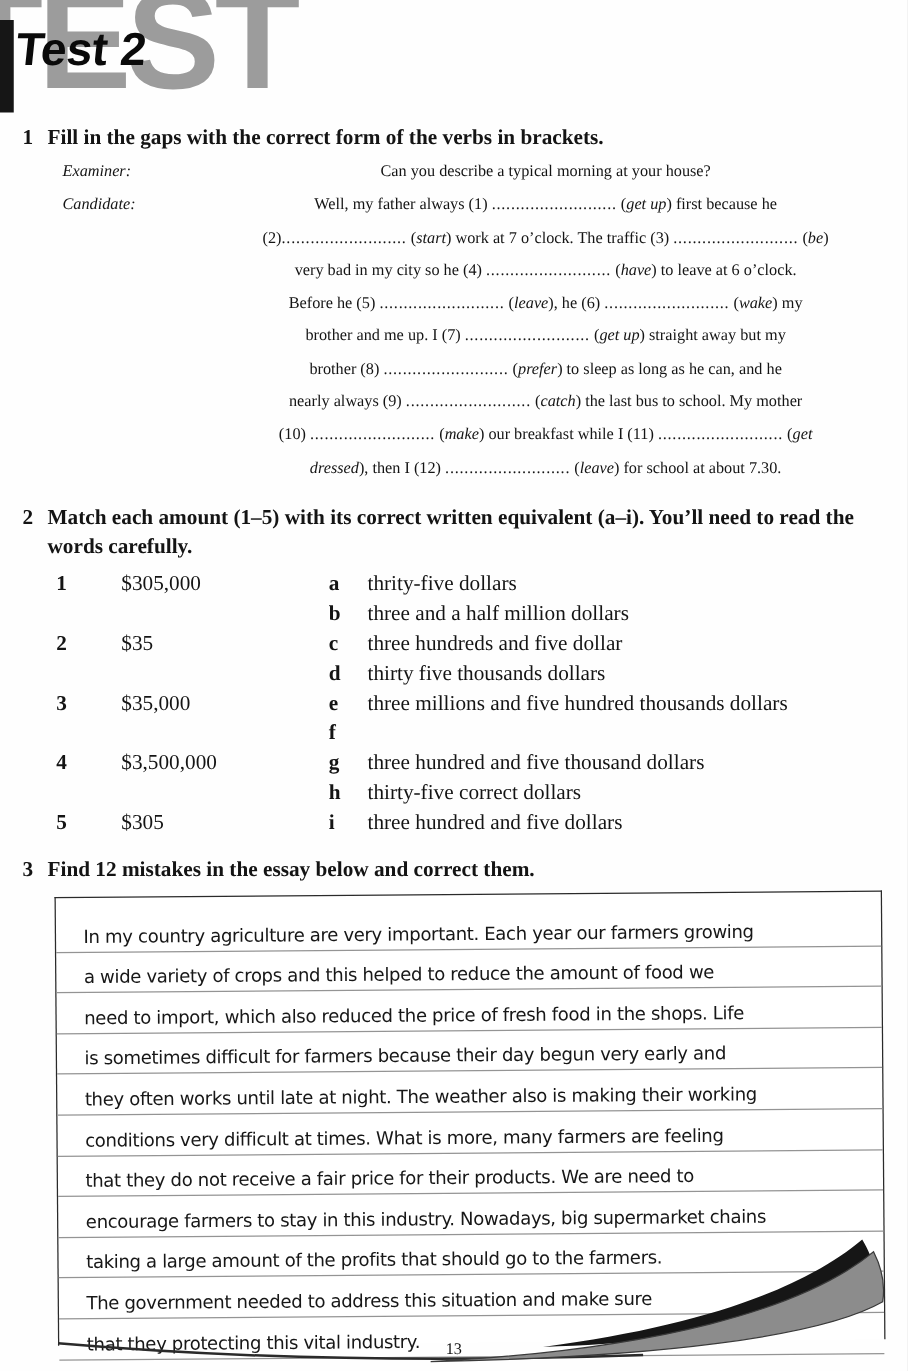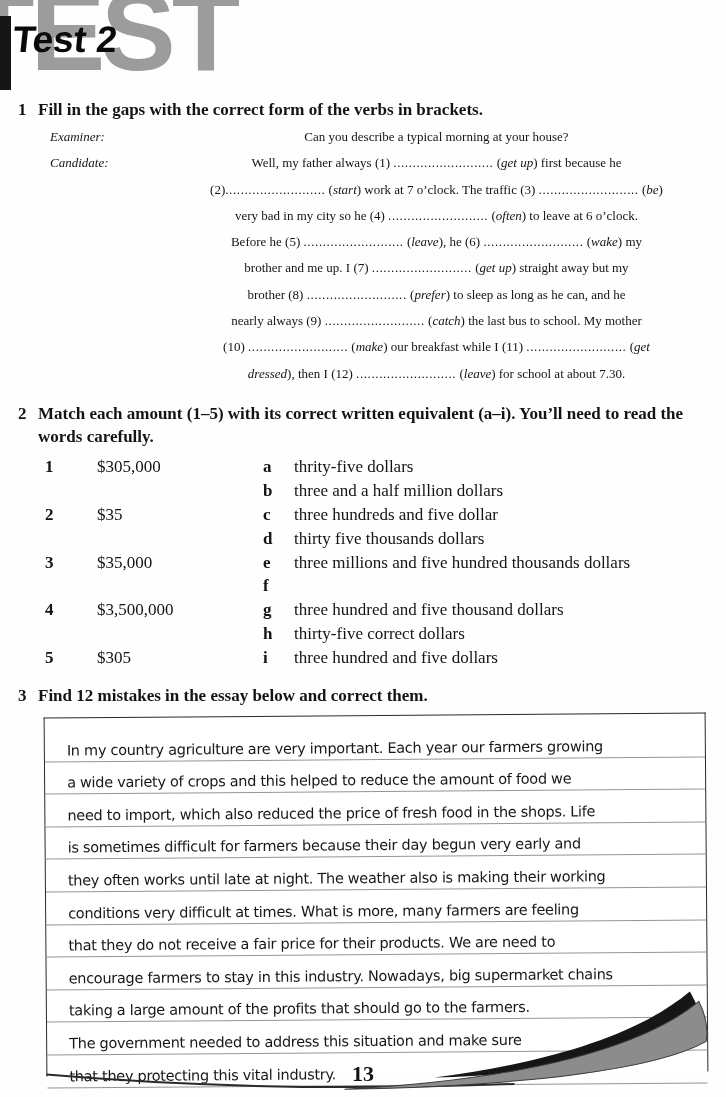--- a/index.html
+++ b/index.html
@@ -59,21 +59,21 @@
   .essay-line{height:31.6px;border-bottom:1px solid #949494;display:flex;align-items:flex-end;}
   .essay-text{
     padding:0 6px 3px 22px;white-space:nowrap;
     font-family:"DejaVu Sans",sans-serif;font-size:14.5px;letter-spacing:-0.3px;color:#171717;
   }
   .curl{position:absolute;left:-3px;top:276px;pointer-events:none;}
 
   
   .page-number{
     position:absolute;bottom:10px;left:0;right:0;text-align:center;
-    font-weight:bold;font-size:22px;
+    font-weight:normal;font-size:13px;
   }
 </style>
 </head>
 <body>
 
 <div class="page">
 
   <div class="header">
     <div class="watermark">TEST</div>
     <div class="edge-tab"></div>
@@ -90,21 +90,21 @@
           <div class="dlg-speaker">Examiner:</div>
           <div class="dlg-text">
             <div class="dlg-line"><span class="seg-text">Can you describe a typical morning at your house?</span></div>
           </div>
         </div>
         <div class="dlg-row">
           <div class="dlg-speaker">Candidate:</div>
           <div class="dlg-text">
             <div class="dlg-line"><span class="seg-text">Well, my father always (1) </span><span class="seg-gap">..........................</span><span class="seg-text"> (</span><span class="seg-verb">get up</span><span class="seg-text">) first because he</span></div>
             <div class="dlg-line"><span class="seg-text">(2)</span><span class="seg-gap">..........................</span><span class="seg-text"> (</span><span class="seg-verb">start</span><span class="seg-text">) work at 7 o’clock. The traffic (3) </span><span class="seg-gap">..........................</span><span class="seg-text"> (</span><span class="seg-verb">be</span><span class="seg-text">)</span></div>
-            <div class="dlg-line"><span class="seg-text">very bad in my city so he (4) </span><span class="seg-gap">..........................</span><span class="seg-text"> (</span><span class="seg-verb">often</span><span class="seg-text">) to leave at 6 o’clock.</span></div>
+            <div class="dlg-line"><span class="seg-text">very bad in my city so he (4) </span><span class="seg-gap">..........................</span><span class="seg-text"> (</span><span class="seg-verb">have</span><span class="seg-text">) to leave at 6 o’clock.</span></div>
             <div class="dlg-line"><span class="seg-text">Before he (5) </span><span class="seg-gap">..........................</span><span class="seg-text"> (</span><span class="seg-verb">leave</span><span class="seg-text">), he (6) </span><span class="seg-gap">..........................</span><span class="seg-text"> (</span><span class="seg-verb">wake</span><span class="seg-text">) my</span></div>
             <div class="dlg-line"><span class="seg-text">brother and me up. I (7) </span><span class="seg-gap">..........................</span><span class="seg-text"> (</span><span class="seg-verb">get up</span><span class="seg-text">) straight away but my</span></div>
             <div class="dlg-line"><span class="seg-text">brother (8) </span><span class="seg-gap">..........................</span><span class="seg-text"> (</span><span class="seg-verb">prefer</span><span class="seg-text">) to sleep as long as he can, and he</span></div>
             <div class="dlg-line"><span class="seg-text">nearly always (9) </span><span class="seg-gap">..........................</span><span class="seg-text"> (</span><span class="seg-verb">catch</span><span class="seg-text">) the last bus to school. My mother</span></div>
             <div class="dlg-line"><span class="seg-text">(10) </span><span class="seg-gap">..........................</span><span class="seg-text"> (</span><span class="seg-verb">make</span><span class="seg-text">) our breakfast while I (11) </span><span class="seg-gap">..........................</span><span class="seg-text"> (</span><span class="seg-verb">get</span></div>
             <div class="dlg-line"><span class="seg-verb">dressed</span><span class="seg-text">), then I (12) </span><span class="seg-gap">..........................</span><span class="seg-text"> (</span><span class="seg-verb">leave</span><span class="seg-text">) for school at about 7.30.</span></div>
           </div>
         </div>
       </div>
   </section>

